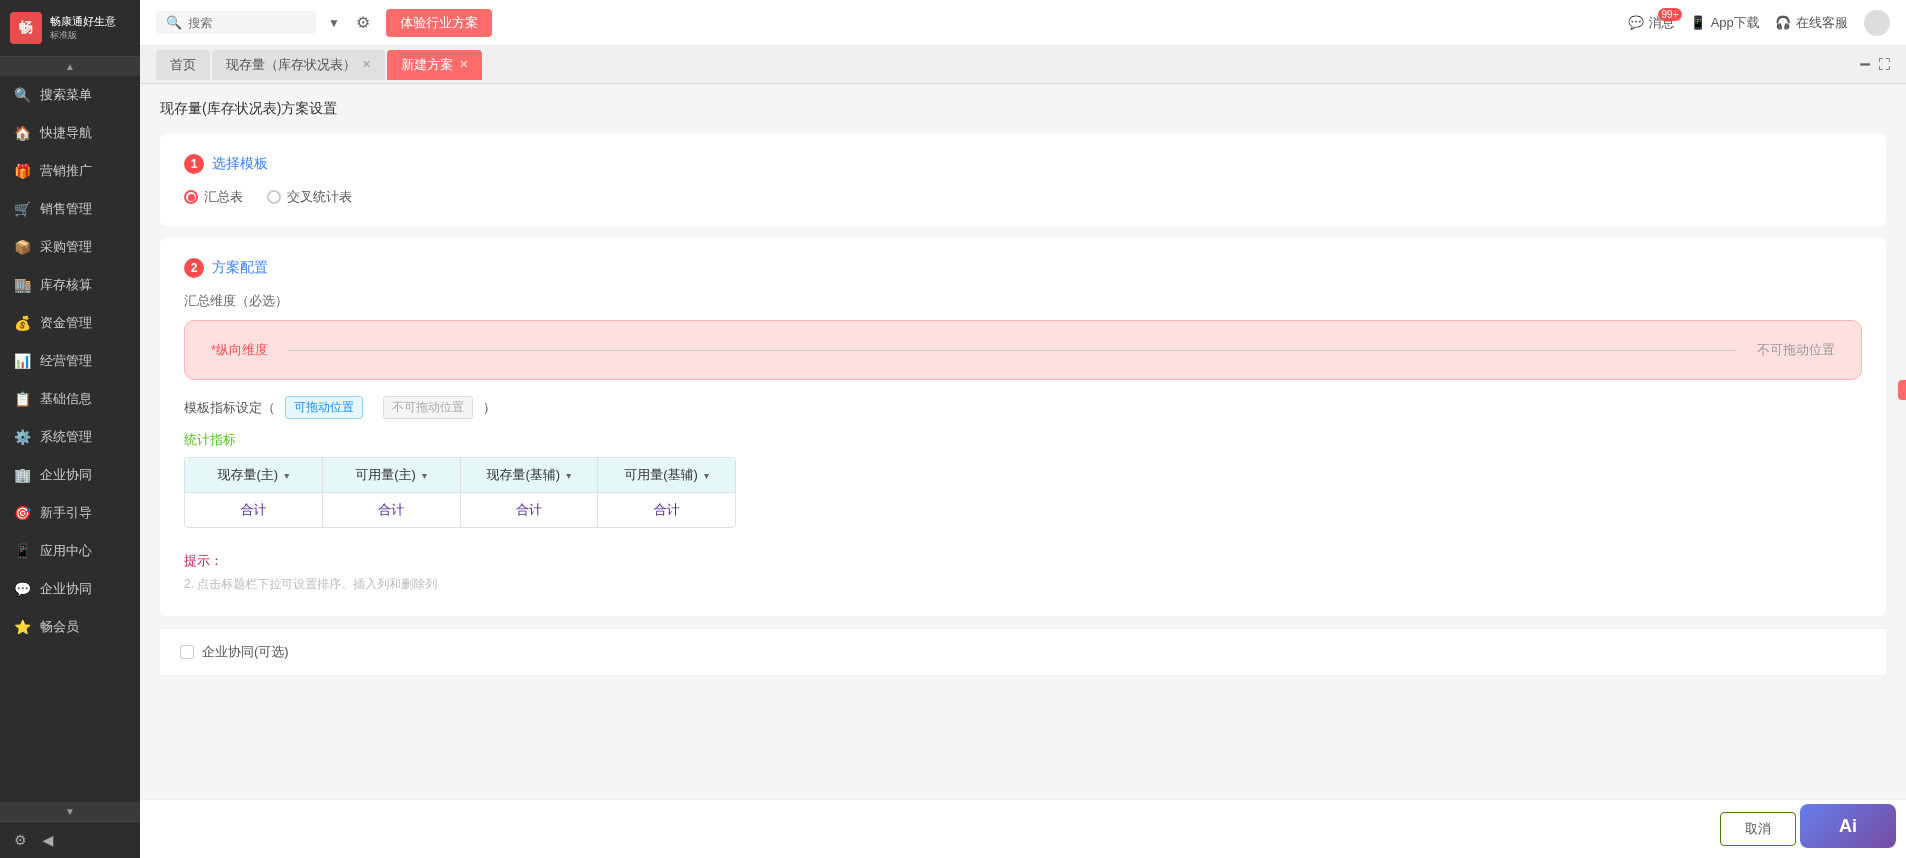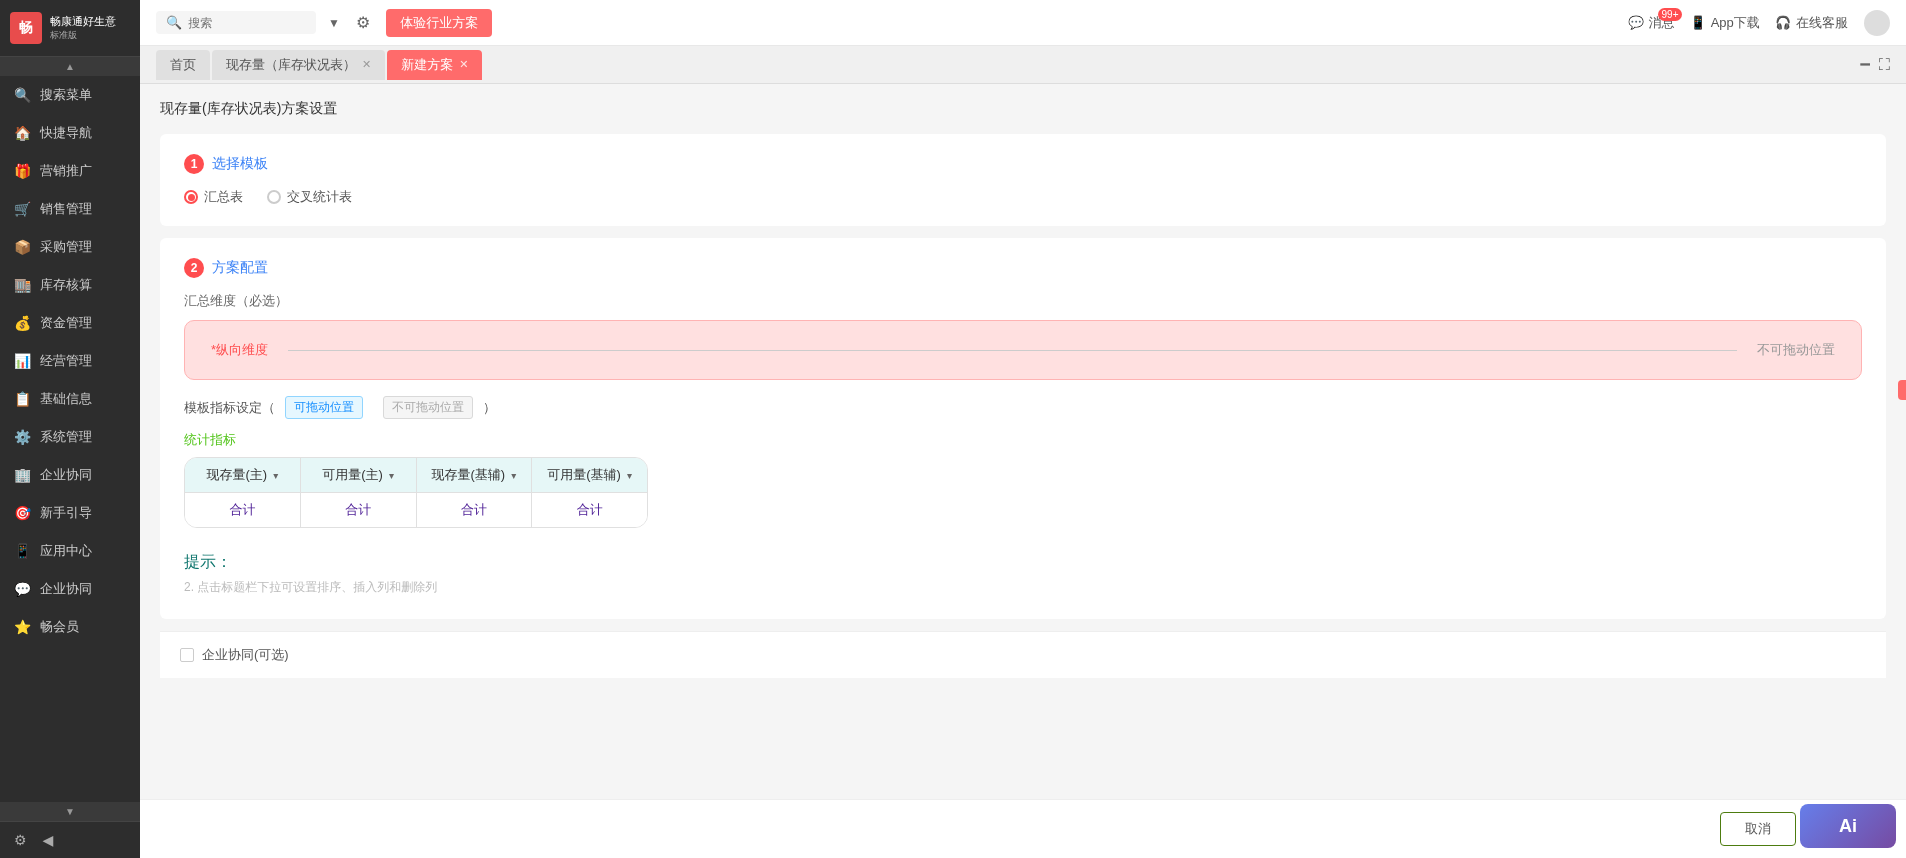--- a/index.html
+++ b/index.html
@@ -369,23 +369,23 @@
     }
 
     
     .stats-label {
       color: #52c41a;
       font-size: 13px;
       margin-bottom: 8px;
     }
     .stats-table {
       border: 1px solid #e0e0e0;
-      border-radius: 13px;
+      border-radius: 4px;
       overflow: hidden;
-      width: 464px;
+      width: 552px;
     }
     .stats-table-header {
       display: flex;
       background: #e6f7f7;
       border-bottom: 1px solid #e0e0e0;
     }
     .stats-col {
       flex: 1;
       padding: 8px 12px;
       display: flex;
@@ -415,22 +415,22 @@
       color: #4c1d95;
     }
     .stats-cell:last-child { border-right: none; }
 
     
     .tips-section {
       margin-top: 16px;
       padding-top: 8px;
     }
     .tips-title {
-      color: #0f766e;
-      font-size: 16px;
+      color: #be185d;
+      font-size: 13px;
       margin-bottom: 4px;
     }
     .tips-item {
       color: #bbb;
       font-size: 12px;
       line-height: 1.8;
     }
 
     
     .save-row {

